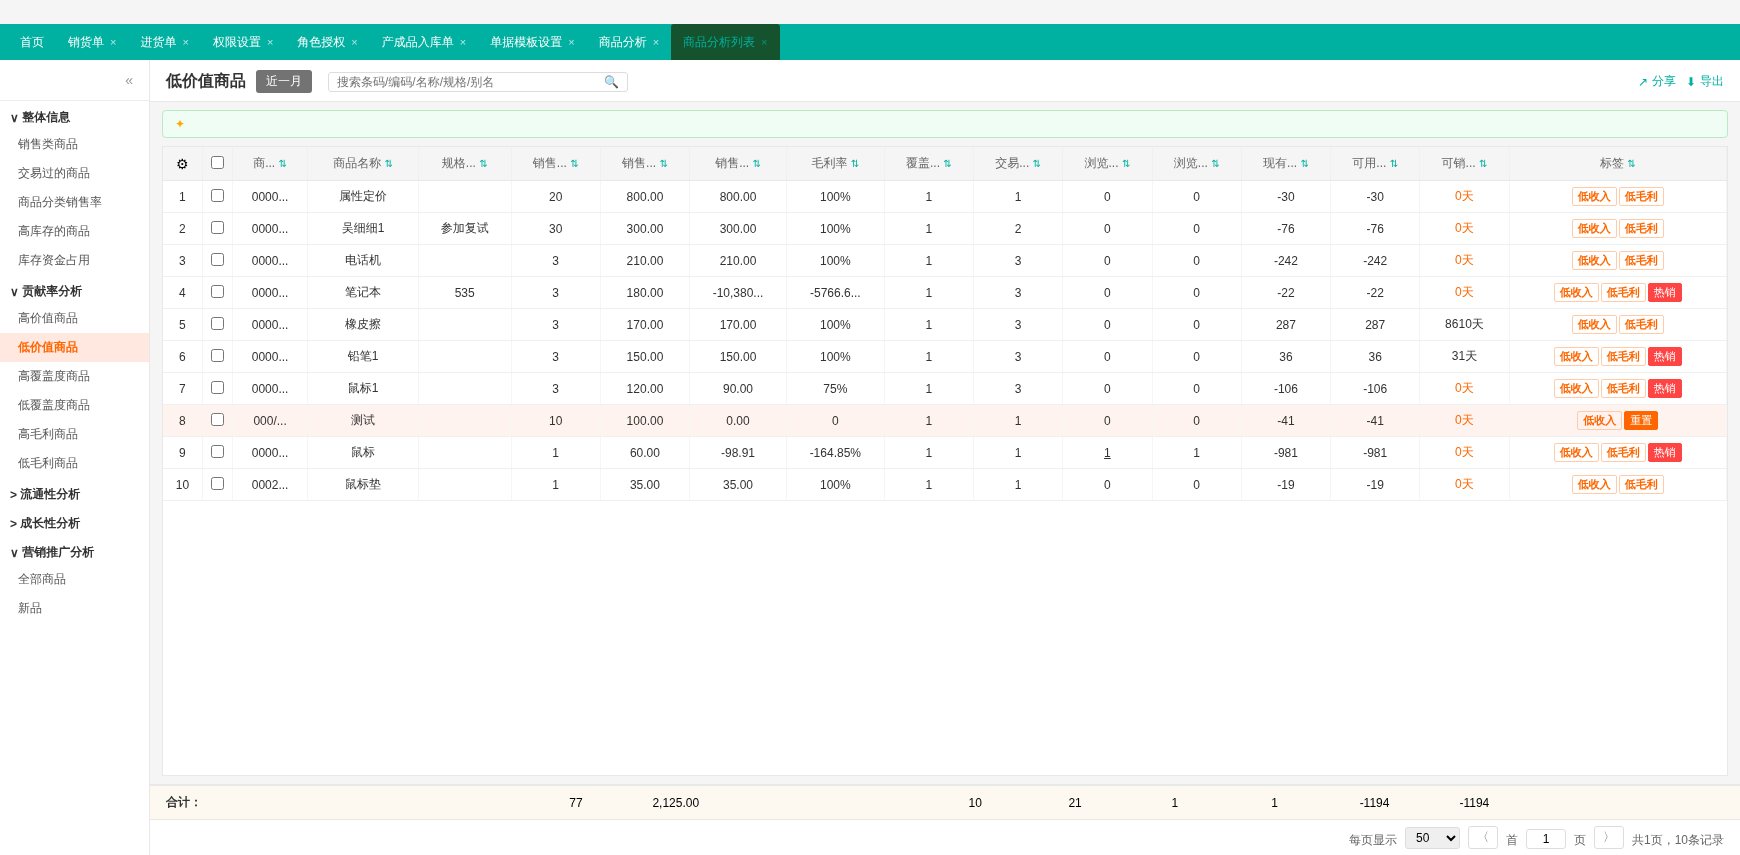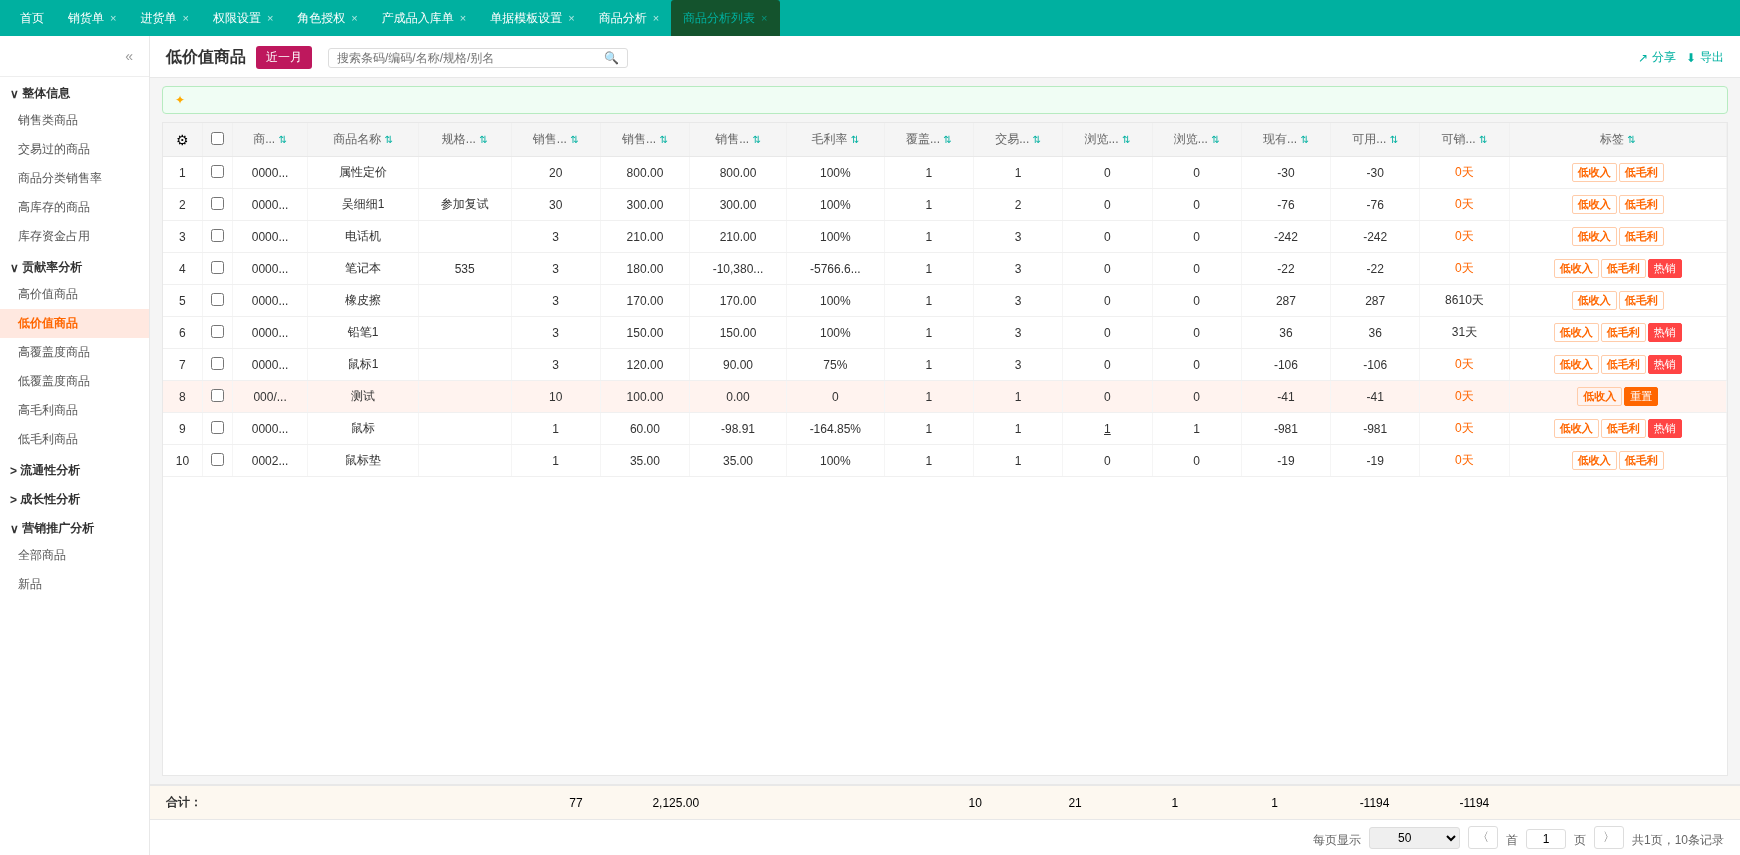--- a/index.html
+++ b/index.html
@@ -1,39 +1,39 @@
 <!DOCTYPE html>
 <html><head>
   <meta charset="utf-8">
   <style>
     * { box-sizing: border-box; margin: 0; padding: 0; font-family: 'Microsoft YaHei', Arial, sans-serif; font-size: 12px; }
     body { background: #f5f5f5; overflow: hidden; height: 855px; display: flex; flex-direction: column; }
 
     
-    .top-nav { background: #00b0a0; display: flex; align-items: center; height: 36px; padding: 0 8px; flex-shrink: 0; }
+    .top-nav { background: #00b0a0; display: flex; align-items: center; height: 36px; padding: 0 8px; flex-shrink: 0; margin-top: 24px; }
     .top-nav-item { color: white; padding: 0 12px; height: 36px; display: flex; align-items: center; cursor: pointer; white-space: nowrap; font-size: 13px; }
     .top-nav-item.active { background: #14532d; color: #00b0a0; border-radius: 3px 3px 0 0; }
     .top-nav-item .close-x { margin-left: 6px; font-size: 11px; opacity: 0.7; }
 
     
     .main-layout { display: flex; flex: 1; overflow: hidden; }
 
     
     .sidebar { width: 150px; background: #fff; border-right: 1px solid #e8e8e8; overflow-y: auto; flex-shrink: 0; }
     .sidebar-group-title { color: #333; padding: 8px 10px 4px 10px; font-weight: bold; font-size: 12px; display: flex; align-items: center; cursor: pointer; }
     .sidebar-item { padding: 6px 10px 6px 18px; color: #555; cursor: pointer; font-size: 12px; }
     .sidebar-item.active { background: #ffe8e0; color: #ff6600; font-weight: bold; }
 
     
     .content { flex: 1; display: flex; flex-direction: column; overflow: hidden; background: #f5f5f5; }
 
     
     .content-header { background: #fff; padding: 10px 16px 8px 16px; display: flex; align-items: center; gap: 10px; border-bottom: 1px solid #e8e8e8; flex-shrink: 0; }
     .page-title { font-size: 16px; font-weight: bold; color: #333; }
-    .date-filter-btn { background: #be185d; color: white; border: none; padding: 3px 10px; border-radius: 3px; cursor: pointer; font-size: 12px; }
+    .date-filter-btn { background: #737373; color: white; border: none; padding: 3px 10px; border-radius: 3px; cursor: pointer; font-size: 12px; }
     .search-box { display: flex; align-items: center; border: 1px solid #ddd; border-radius: 3px; padding: 2px 8px; margin-left: 6px; flex: 1; max-width: 300px; }
     .search-box input { border: none; outline: none; font-size: 12px; width: 100%; }
     .search-icon { color: #ff6600; cursor: pointer; margin-left: 4px; }
     .header-actions { margin-left: auto; display: flex; gap: 10px; }
     .action-btn { display: flex; align-items: center; gap: 4px; color: #00b0a0; cursor: pointer; font-size: 12px; border: none; background: none; }
 
     
     .info-banner { background: #f0fdf4; border: 1px solid #b7ebc0; margin: 8px 12px; padding: 6px 12px; border-radius: 4px; color: #555; font-size: 12px; display: flex; align-items: center; gap: 6px; flex-shrink: 0; }
     .info-banner .star { color: #ffaa00; }
 
@@ -53,21 +53,21 @@
     .checkbox-cell { width: 30px; }
     .gear-btn { background: none; border: none; cursor: pointer; font-size: 14px; }
 
     
     .footer-total { background: #fdf8f0; border-top: 2px solid #e8e8e8; padding: 8px 16px; display: flex; align-items: center; flex-shrink: 0; }
     .total-label { font-weight: bold; color: #333; width: 60px; }
 
     
     .pagination-bar { background: #fff; border-top: 1px solid #e8e8e8; padding: 6px 16px; display: flex; align-items: flex-end; justify-content: flex-end; gap: 8px; flex-shrink: 0; }
     .pagination-bar span { color: #666; font-size: 12px; }
-    .page-size-select { border: 1px solid #ddd; padding: 2px 24px; border-radius: 3px; font-size: 12px; }
+    .page-size-select { border: 1px solid #ddd; padding: 2px 6px; border-radius: 3px; font-size: 12px; }
     .page-btn { border: 1px solid #ddd; background: #fff; padding: 2px 8px; border-radius: 3px; cursor: pointer; color: #666; font-size: 12px; }
     .page-input { border: 1px solid #ddd; width: 40px; text-align: center; padding: 2px 4px; border-radius: 3px; font-size: 12px; }
     .total-info { color: #666; font-size: 12px; }
 
     .sidebar-collapse-btn { cursor: pointer; color: #999; padding: 8px; font-size: 14px; }
   </style>
 </head>
 <body>
 
 <div class="top-nav">

